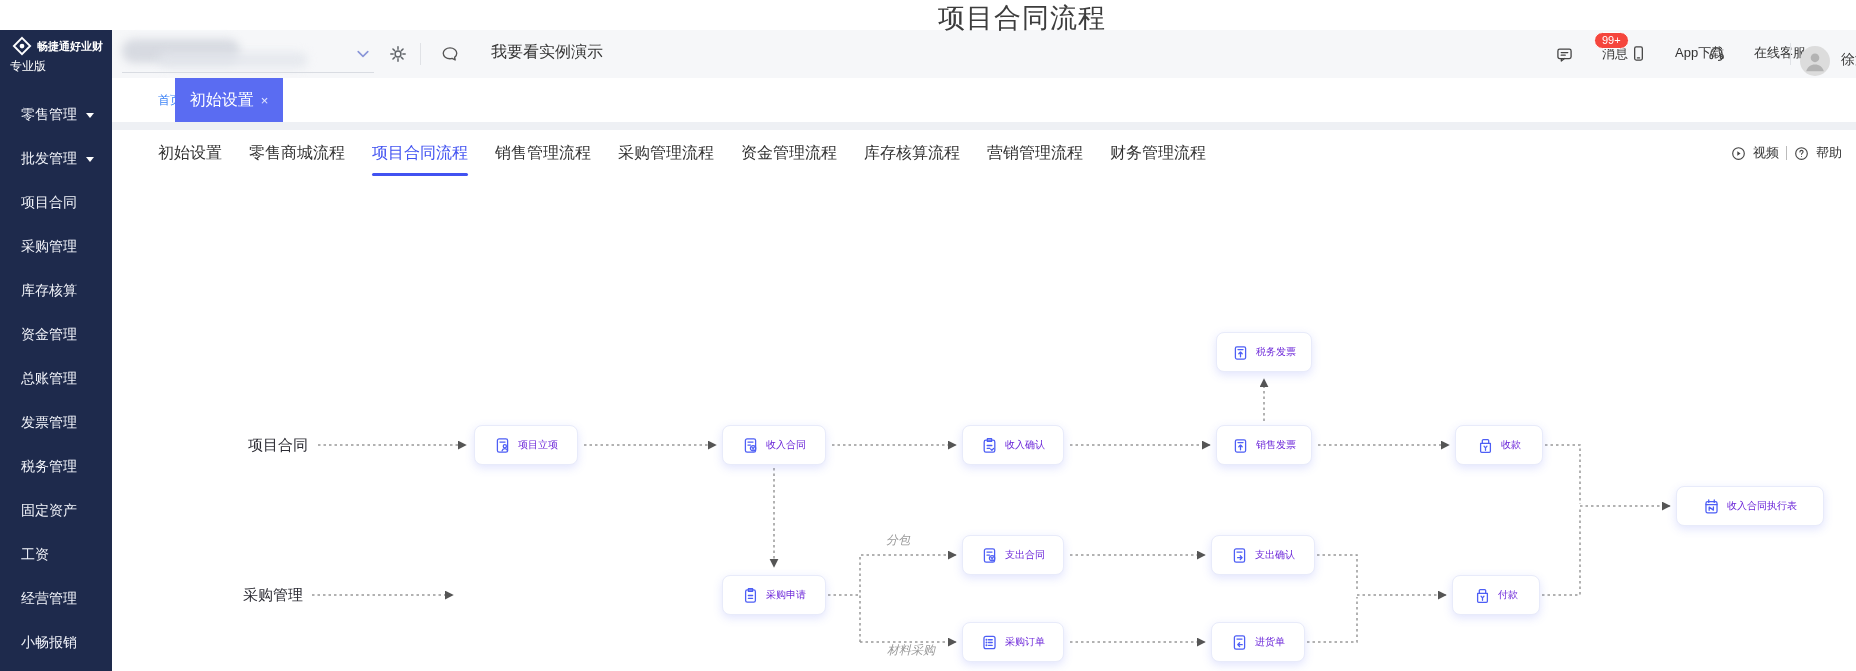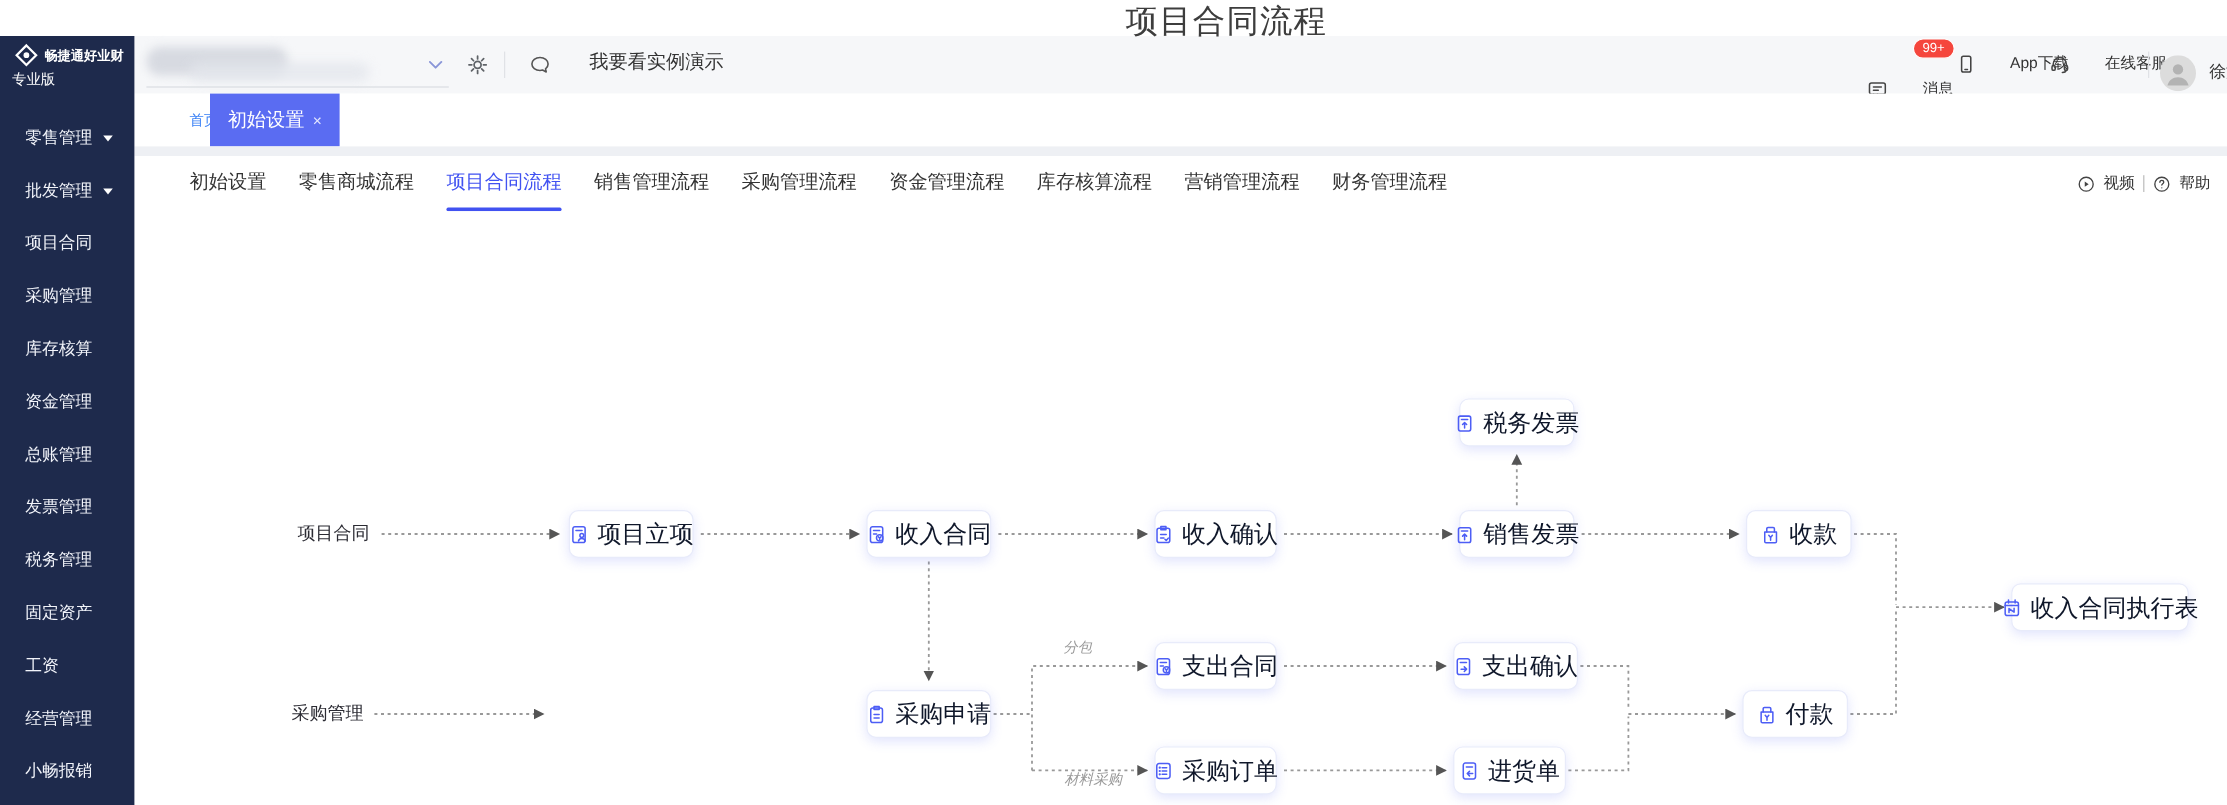--- a/index.html
+++ b/index.html
@@ -43,21 +43,21 @@
   .subtab.active::after { content:''; position:absolute; left:0; right:0; bottom:0; height:3px; background:#4152f1; border-radius:2px; }
   .subtab-right { position:absolute; right:14px; top:0; height:46px; display:flex; align-items:center; gap:7px; font-size:13px; color:#333;justify-content:center; }
   .vr { width:1px; height:14px; background:#bbb; }
 
   
   .flow { position:absolute; left:0; top:176px; width:1856px; height:495px; background:#fff; }
   .flow-title { position:absolute; left:938px; top:52px; font-size:27px; color:#3d3d3d; letter-spacing:1px; white-space:nowrap; }
   .lane-label { position:absolute; font-size:15px; color:#2b2b33; font-weight:500; transform:translateY(-50%); white-space:nowrap; }
   .branch-label { position:absolute; font-size:12px; color:#999; transform:translate(-50%,-50%); white-space:nowrap;font-style:italic; }
   .node { position:absolute; height:40px; background:#fff; border:1px solid #e8ebfa; border-radius:8px; box-shadow:0 3px 10px rgba(90,108,242,.18); display:flex; align-items:center; justify-content:center; gap:7px; cursor:pointer; white-space:nowrap; }
-  .node-label { font-size:20px; color:#0f172a; font-weight:500; }
+  .node-label { font-size:10px; color:#6d28d9; font-weight:500; }
   .connectors { position:absolute; left:0; top:0; }
 
   .icon { display:inline-flex; }
 </style>
 </head>
 <body>
 
 <div class="screen">
 
   <div class="sidebar">
@@ -140,21 +140,21 @@
     <div class="hd-item" style="left:329px; top:12px;">
       <span class="icon" style="margin-right:8px;">
         <svg width="18" height="18" viewBox="0 0 16 16">
             <path d="M8 2.6c-3.3 0-6 2.1-6 4.8s2.7 4.8 6 4.8c.7 0 1.3-.1 1.9-.3l2.7 1.4-.5-2.3c1.2-.9 1.9-2.1 1.9-3.6 0-2.7-2.7-4.8-6-4.8z" stroke="#555" stroke-width="1.2" fill="none" stroke-linejoin="round"></path>
           </svg>
       </span>
       <span class="hd-text" style="font-size:16px;">我要看实例演示</span>
     </div>
 
     <span class="badge">99+</span>
-    <div class="hd-item" style="left:1444px; top:15px;margin-top:20px;">
+    <div class="hd-item" style="left:1444px; top:15px;">
       <span class="icon" style="margin-right:5px;">
         <svg width="17" height="17" viewBox="0 0 16 16" stroke="#444" stroke-width="1.2" fill="none" stroke-linecap="round" stroke-linejoin="round">
             <rect x="1.8" y="3" width="12.4" height="8.8" rx="1.6"></rect>
             <path d="M5 11.8v2.4l3-2.4"></path>
             <path d="M4.9 6.2h6.2M4.9 8.6h3.8"></path>
           </svg>
       </span>
       <span class="hd-text" style="font-size:13px;">消息</span>
     </div>
     <div class="hd-item" style="left:1518px; top:14px;">

